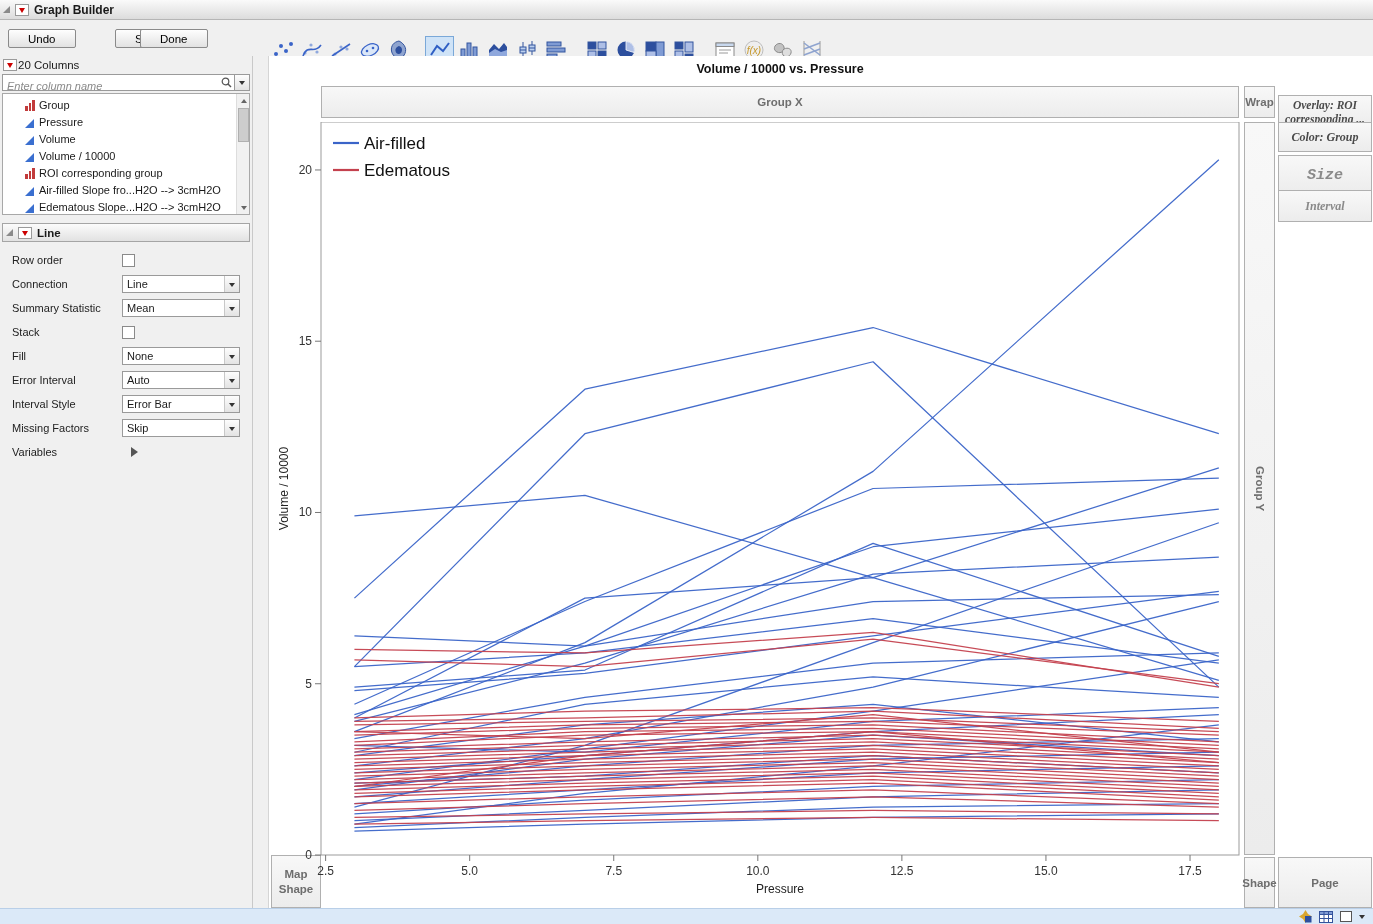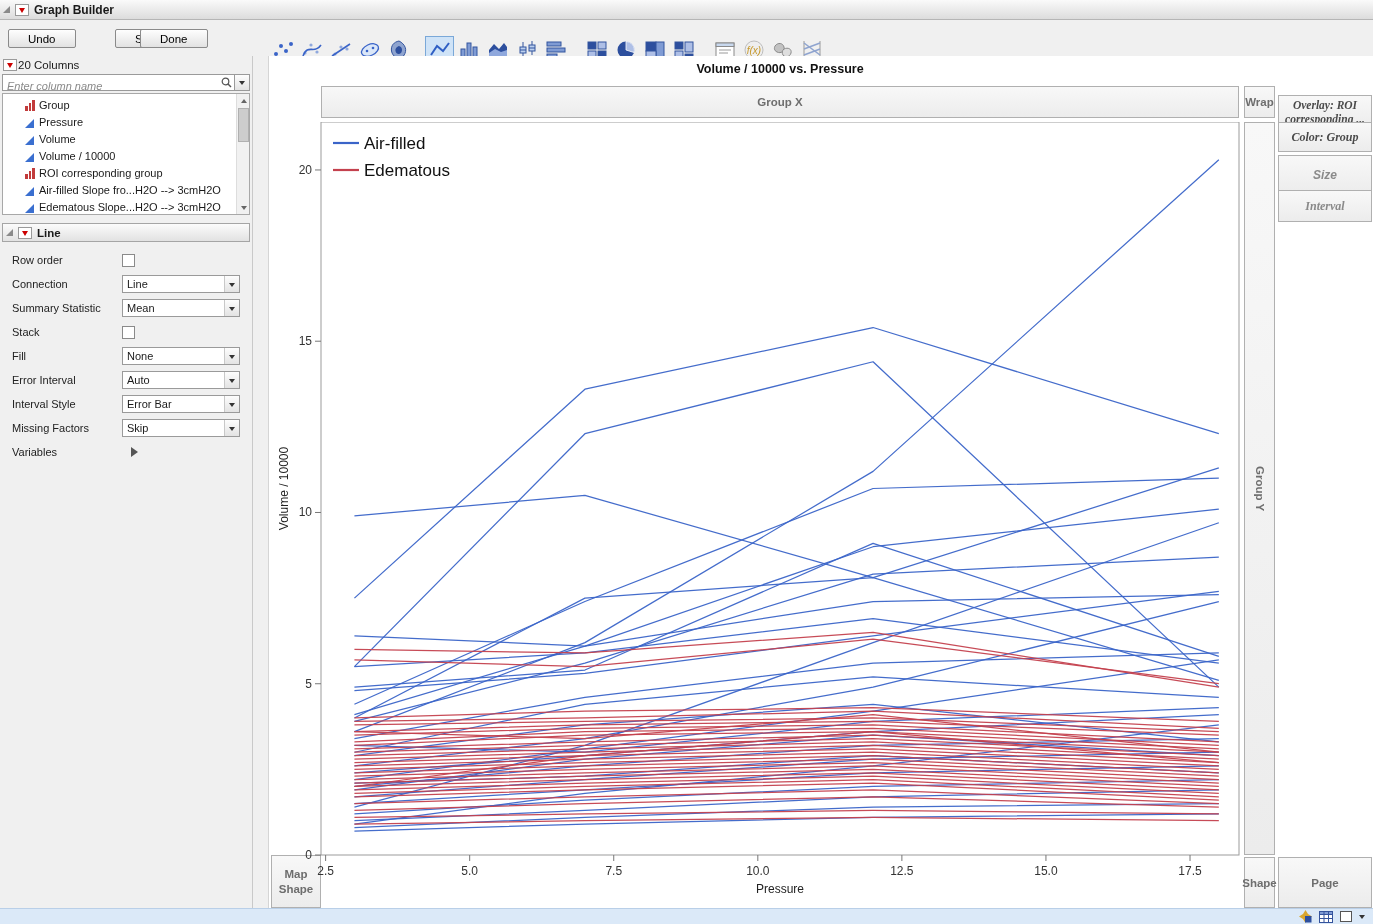--- a/index.html
+++ b/index.html
@@ -74,21 +74,21 @@
   .zone { position:absolute; border:1px solid #b0b0b0; background:linear-gradient(#f8f8f8,#ececec);
     color:#6e6e6e; font-weight:bold; display:flex; align-items:center; justify-content:center;
     font-size:11.5px; text-align:center; }
   .zone-groupx { left:52px; top:30px; width:918px; height:32px;text-align:right; }
   .zone-wrap   { left:975px; top:30px; width:31px; height:32px; }
   .zone-overlay{ left:1009px; top:30px; width:94px; height:34px;
     font-family:"Liberation Serif",serif; font-style:italic; color:#4a4a4a; font-size:11.5px; line-height:1.25; padding:0 2px;margin-top:9px; }
   .zone-color  { left:1009px; top:66px; width:94px; height:30px;
     font-family:"Liberation Serif",serif; font-style:italic; color:#4a4a4a; font-size:12px; }
   .zone-size   { left:1009px; top:99px; width:94px; height:40px;
-    font-family:Liberation Sans, sans-serif; font-style:italic; color:#8a8a8a; font-size:12px; }
+    font-family:Liberation Mono, monospace; font-style:italic; color:#8a8a8a; font-size:15px; }
   .zone-interval{ left:1009px; top:134px; width:94px; height:32px;
     font-family:"Liberation Serif",serif; font-style:italic; color:#8a8a8a; font-size:12px; }
   .zone-groupy { left:975px; top:66px; width:31px; height:733px; writing-mode:vertical-rl; }
   .zone-mapshape{ left:2px; top:799px; width:50px; height:53px; line-height:1.25; padding:0 4px; }
   .zone-freq   { left:975px; top:801px; width:31px; height:51px; }
   .zone-page   { left:1009px; top:801px; width:94px; height:51px; }
   .plot-wrap { position:absolute; left:7px; top:66px; width:965px; height:773px; }
   svg text { font-family:"Liberation Sans",sans-serif; }
 
   

